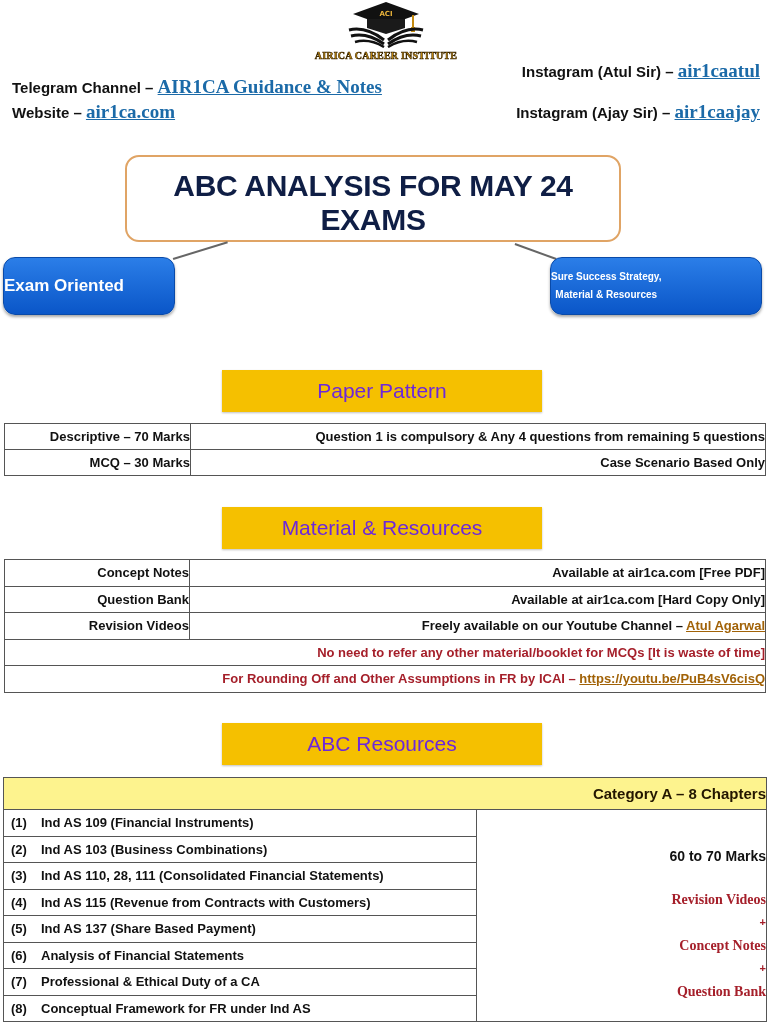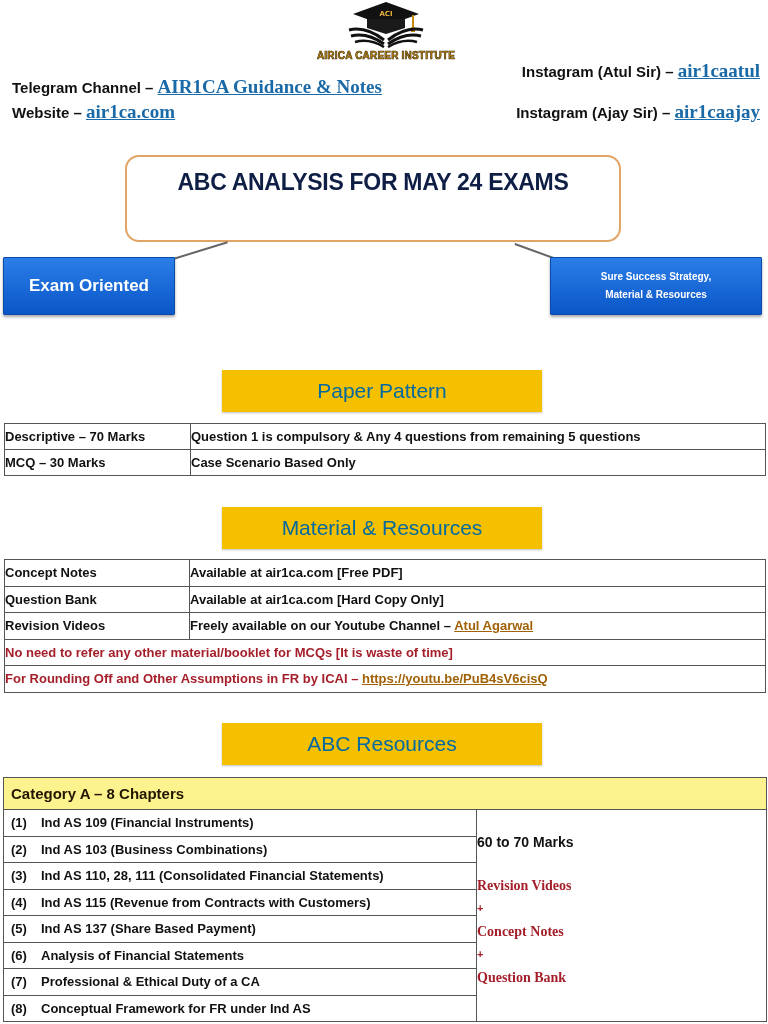--- a/index.html
+++ b/index.html
@@ -1,67 +1,67 @@
 <!DOCTYPE html>
 <html><head>
 <meta charset="utf-8">
 <style>
   * { box-sizing: border-box; margin: 0; padding: 0; }
   html, body { width: 768px; height: 1024px; background: #ffffff; overflow: hidden; }
   body { position: relative; font-family: "Liberation Sans", "DejaVu Sans", sans-serif; color: #111; }
 
   .logo { position: absolute; left: 296px; top: 0; width: 180px; height: 66px; text-align: center; }
   .logo svg { display: block; margin: 0 auto; }
-  .logo-text { font-family: Liberation Sans, sans-serif; font-weight: bold; font-size: 10px; letter-spacing: 0.2px;
+  .logo-text { font-family: Liberation Serif, serif; font-weight: bold; font-size: 10px; letter-spacing: 0.2px;
     color: #c58b10; -webkit-text-stroke: 0.6px #3a2600; margin-top: 2px; white-space: nowrap; }
 
   .contact { position: absolute; font-weight: bold; font-size: 15px; color: #111; white-space: nowrap; }
   .contact a { color: #1b6aa8; text-decoration: underline; font-family: "Liberation Serif", serif; font-size: 19px; }
   .c-left1 { left: 12px; top: 76px; }
   .c-left2 { left: 12px; top: 101px; }
   .c-right1 { right: 8px; top: 60px; }
   .c-right2 { right: 8px; top: 101px; }
 
   .title-box { position: absolute; left: 125px; top: 155px; width: 496px; height: 87px;
     border: 2px solid #e0a465; border-radius: 14px; background: #fff; text-align: center;
     color: #0f1e45; font-weight: bold; }
   .title-box .t1 { font-size: 22px; margin-top: 10px; letter-spacing: -0.2px; }
-  .title-box .t2 { font-size: 23px; margin-top: 12px; letter-spacing: -0.3px; }
+  .title-box .t2 { font-size: 30px; margin-top: 12px; letter-spacing: -0.3px; }
 
   .connector { position: absolute; height: 1.5px; background: #666; transform-origin: left center; }
 
-  .blue-btn { position: absolute; background: linear-gradient(#2b7ee8, #0a56c8); border-radius: 1px;
-    color: #fff; font-weight: bold; text-align: center; display: flex; align-items: center; justify-content: center;
+  .blue-btn { position: absolute; background: linear-gradient(#2b7ee8, #0a56c8); border-radius: 12px;
+    color: #fff; font-weight: bold; text-align: center; display: flex; align-items: center; 
     box-shadow: 0 2px 3px rgba(0,0,0,0.35); border: 1px solid #0a4aa8; }
   .btn-exam { left: 3px; top: 257px; width: 172px; height: 58px; font-size: 17px; }
   .btn-sure { left: 550px; top: 257px; width: 212px; height: 58px; font-size: 10px; line-height: 18px; }
 
   .section-label { position: absolute; left: 222px; width: 320px; height: 42px;
-    background: #f5c000; color: #0369a1; font-family: "Liberation Sans Narrow", "Liberation Sans", sans-serif;
+    background: #f5c000; color: #6d28d9; font-family: "Liberation Sans Narrow", "Liberation Sans", sans-serif;
     font-size: 21px; text-align: center; line-height: 42px; box-shadow: 0 1px 2px rgba(0,0,0,0.25); }
   .sl-paper { top: 370px; }
   .sl-material { top: 507px; }
   .sl-abc { top: 723px; }
 
   table { position: absolute; border-collapse: collapse; font-size: 13px; font-weight: bold; }
-  td { border: 1px solid #555; height: 26px; text-align: left; vertical-align: middle; }
+  td { border: 1px solid #555; height: 26px; text-align: right; vertical-align: middle; }
   .t-paper { left: 4px; top: 423px; width: 762px; }
   .t-paper td.k { width: 186px; }
   .t-mat { left: 4px; top: 559px; width: 762px; }
   .t-mat td.k { width: 185px; }
   .t-mat td { height: 26.5px; }
   .red { color: #a51f2a; }
   .t-mat a { color: #a16207; text-decoration: underline; }
 
   .t-abc { left: 3px; top: 777px; width: 764px; }
   .t-abc td.head { background: #fdf38e; height: 32px; font-size: 15px; color: #231600; padding-left: 7px; }
   .t-abc td.ch { text-align: left; padding-left: 7px; height: 26.5px; width: 473px; font-size: 13px; white-space: nowrap; }
   .t-abc td.ch .num { display: inline-block; width: 30px; }
   .t-abc td.side { vertical-align: top; padding-top: 2px; }
-  .side .marks { font-size: 14px; color: #111; margin-top: 22px; }
+  .side .marks { font-size: 14px; color: #111; margin-top: 36px; }
   .side .res { font-family: "Liberation Serif", serif; font-size: 14px; color: #a51f2a; line-height: 23px; }
   .side .res.first { margin-top: 24px; }
   .side .plus { font-size: 11px; color: #a51f2a; line-height: 23px; }
 </style>
 </head>
 <body>
 
 <div class="logo">
   <svg width="90" height="48" viewBox="0 0 90 48">
     <polygon points="45,2 78,14 45,26 12,14" fill="#111"></polygon>

